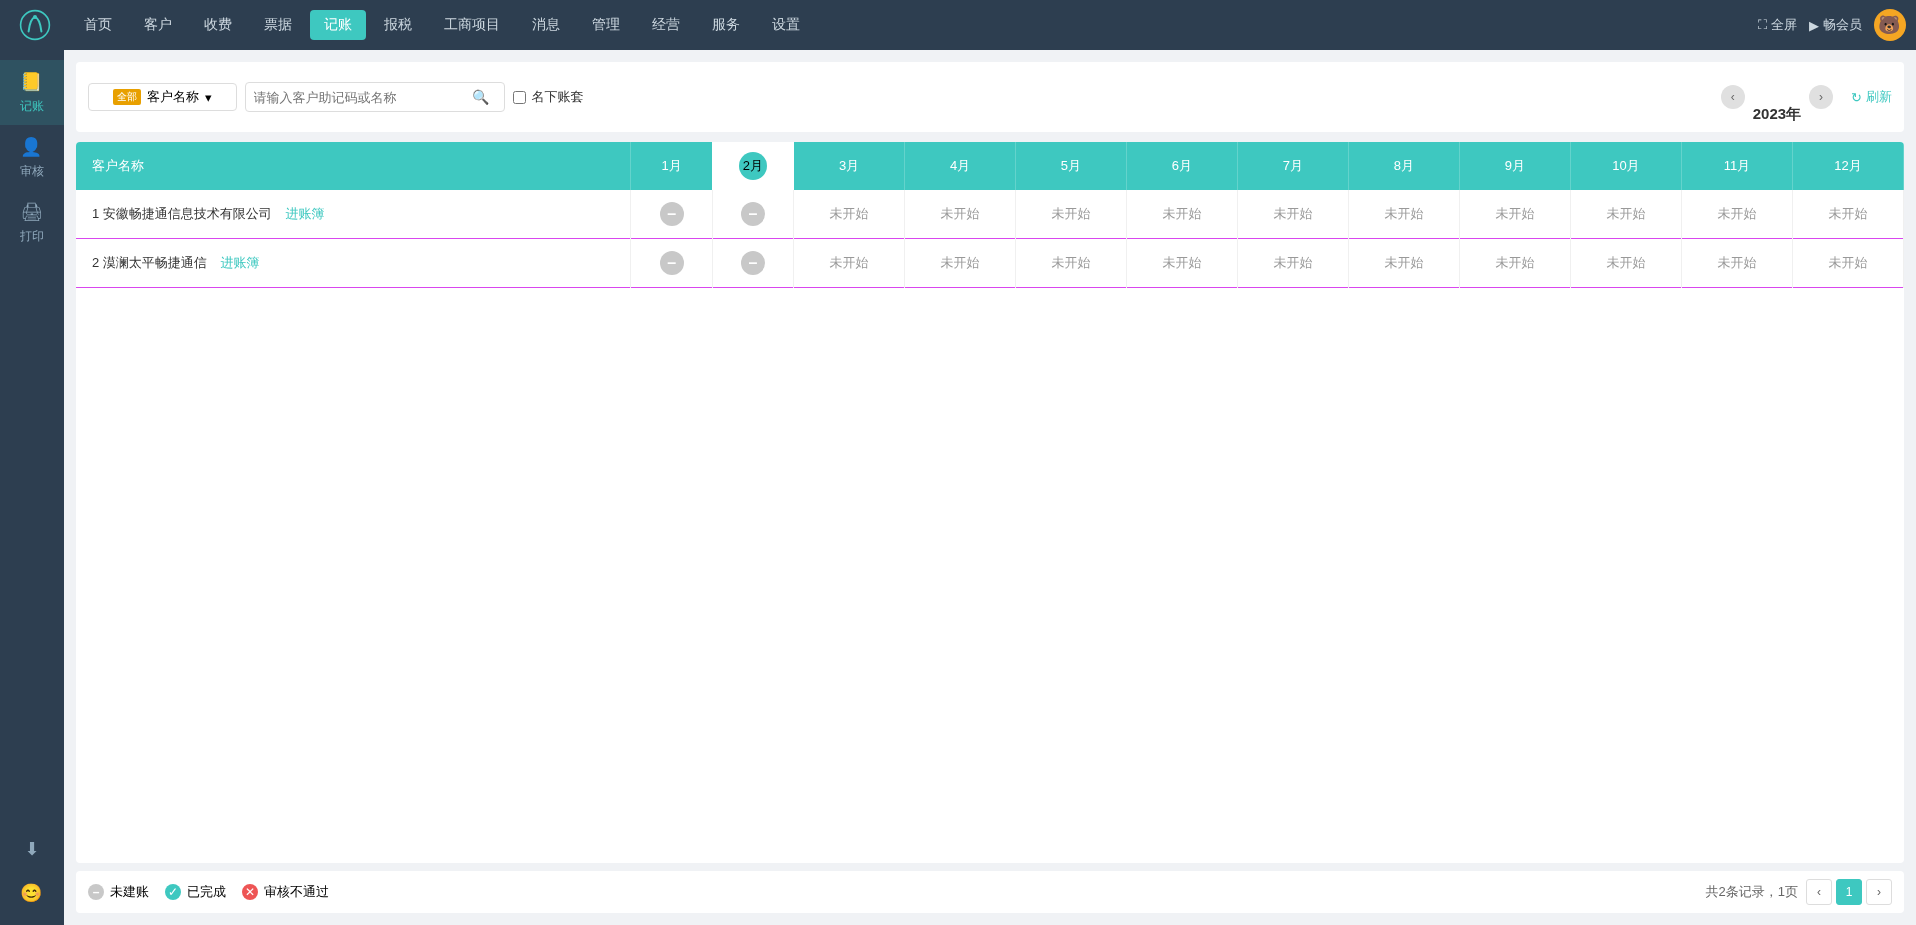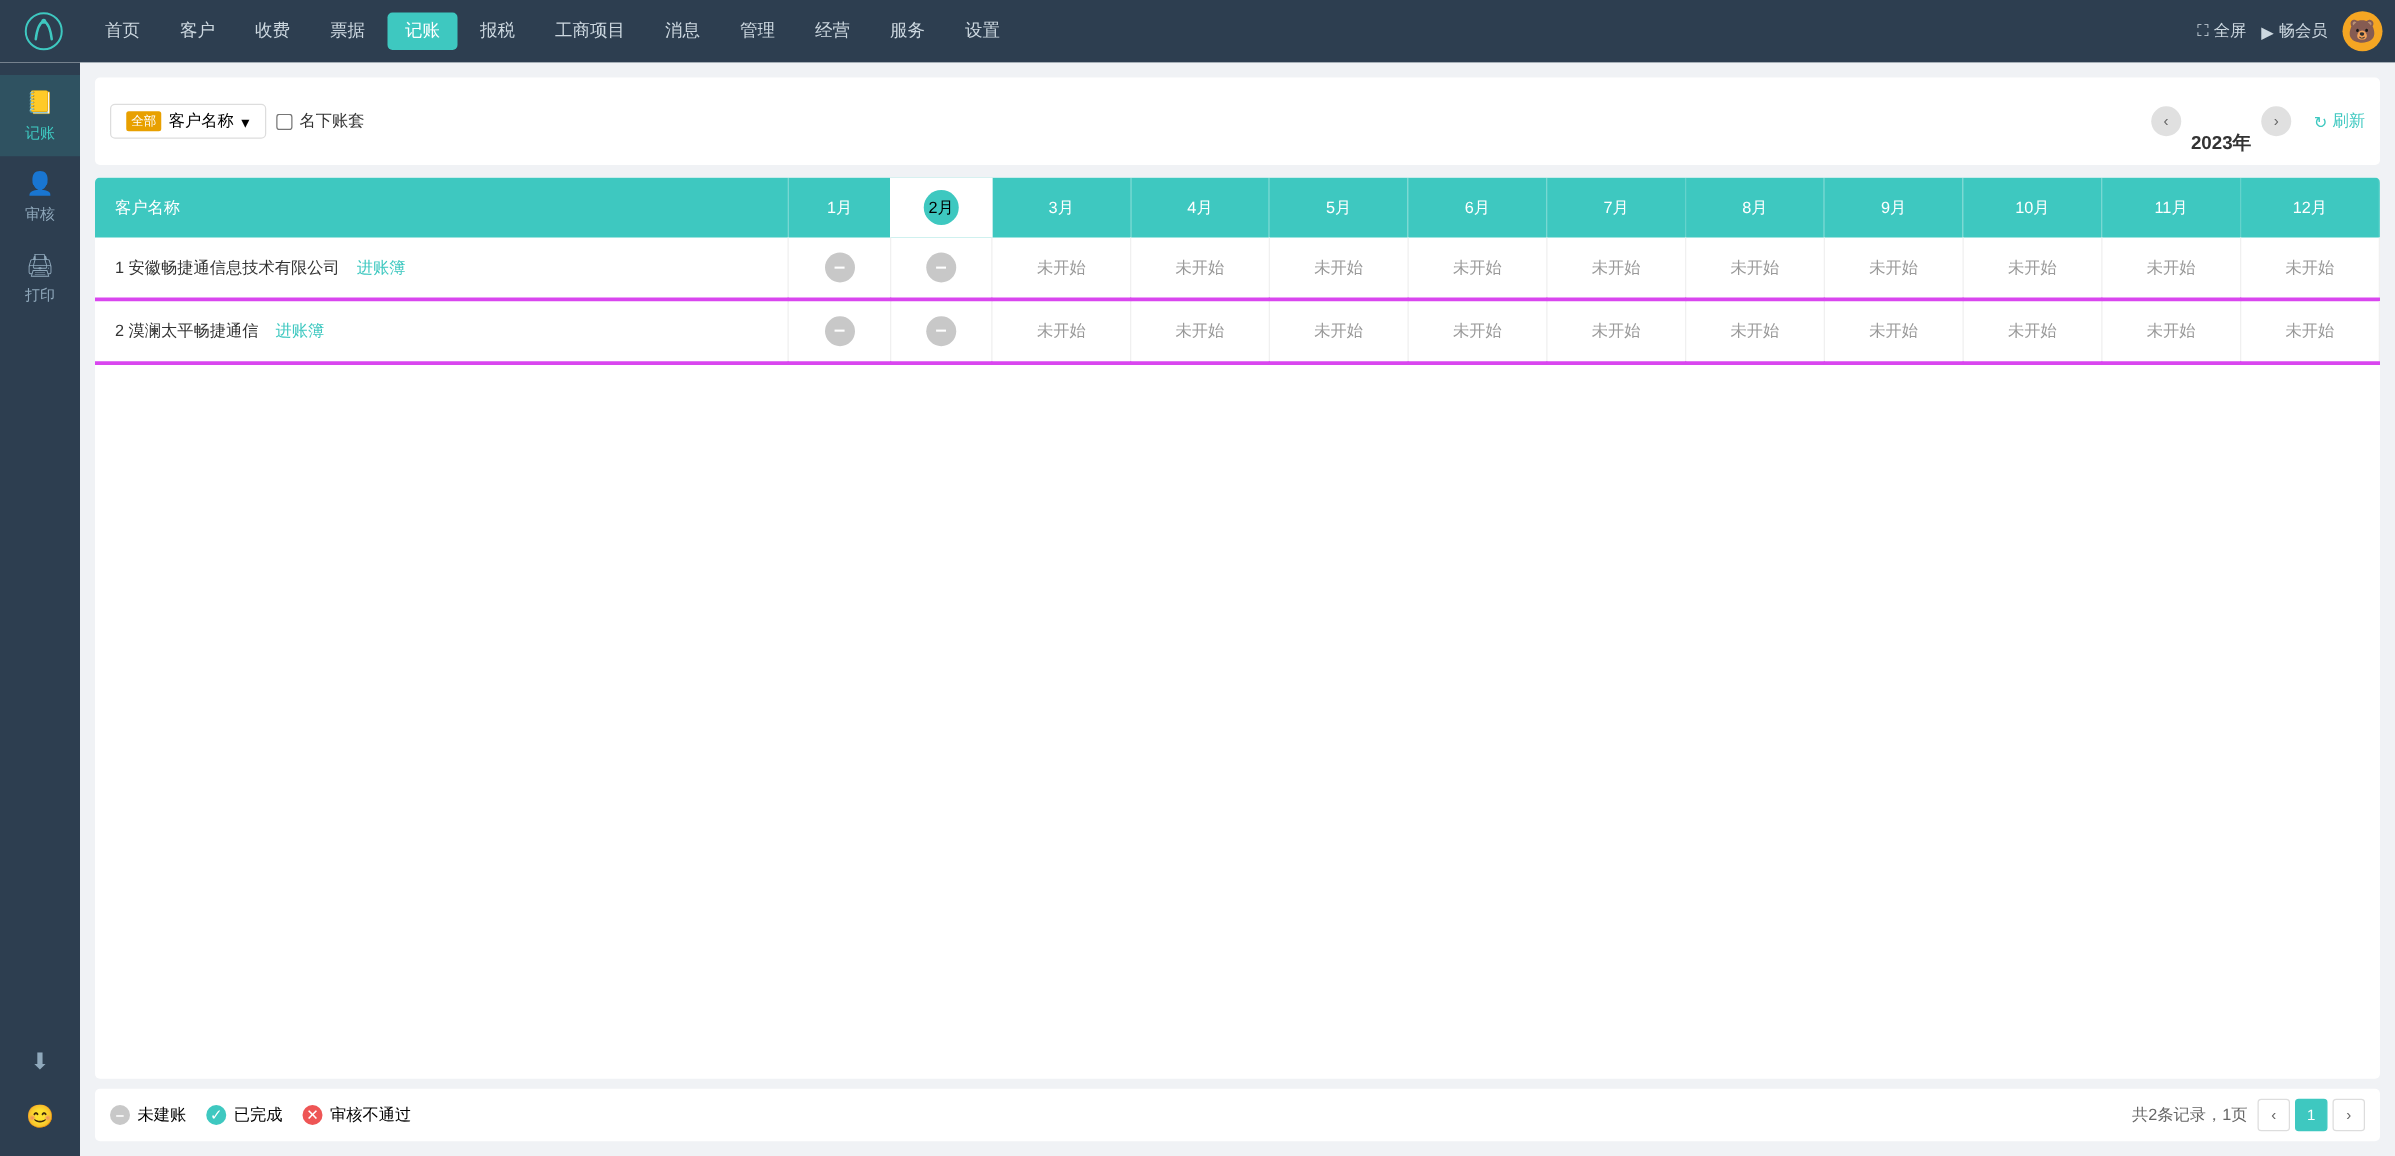--- a/index.html
+++ b/index.html
@@ -129,21 +129,21 @@
       background: #fff;
       padding: 8px 12px;
       border-radius: 4px;
       flex-wrap: wrap;
     }
     .toolbar-select {
       display: flex;
       align-items: center;
       border: 1px solid #ddd;
       border-radius: 4px;
-      padding: 4px 12px;
+      padding: 4px 24px;
       gap: 6px;
       cursor: pointer;
       min-width: 120px;
       background: #fff;
     }
     .toolbar-select-icon {
       background: #e8a000;
       color: #fff;
       font-size: 10px;
       padding: 1px 4px;
@@ -254,21 +254,21 @@
       align-items: center;
       justify-content: center;
       width: 28px;
       height: 28px;
       border-radius: 50%;
       background: #3ec8c0;
       color: #000000;
       font-size: 13px;
     }
     tbody tr {
-      border-bottom: 3px solid #d946ef;
+      border-bottom: 1px solid #d946ef;
       margin-left: 12px;
     }
     tbody td {
       padding: 12px 8px;
       text-align: center;
       font-size: 13px;
       color: #666;
       border-right: 1px solid #f0f0f0;
     }
     tbody td:first-child {
@@ -440,20 +440,24 @@
   </div>
 
   <div class="content">
 
     <div class="toolbar">
       <div class="toolbar-select">
         <span class="toolbar-select-icon">全部</span>
         <span>客户名称</span>
         <span>▾</span>
       </div>
+      <div class="toolbar-search">
+        <input type="text" placeholder="请输入客户助记码或名称" style="">
+        <button class="search-btn">🔍</button>
+      </div>
       <label class="toolbar-checkbox">
         <input type="checkbox" style="">
         <span>名下账套</span>
       </label>
       <div class="year-nav">
         <div class="year-nav-btn">‹</div>
         <span class="year-text">2023年</span>
         <div class="year-nav-btn">›</div>
       </div>
       <div class="refresh-btn">

